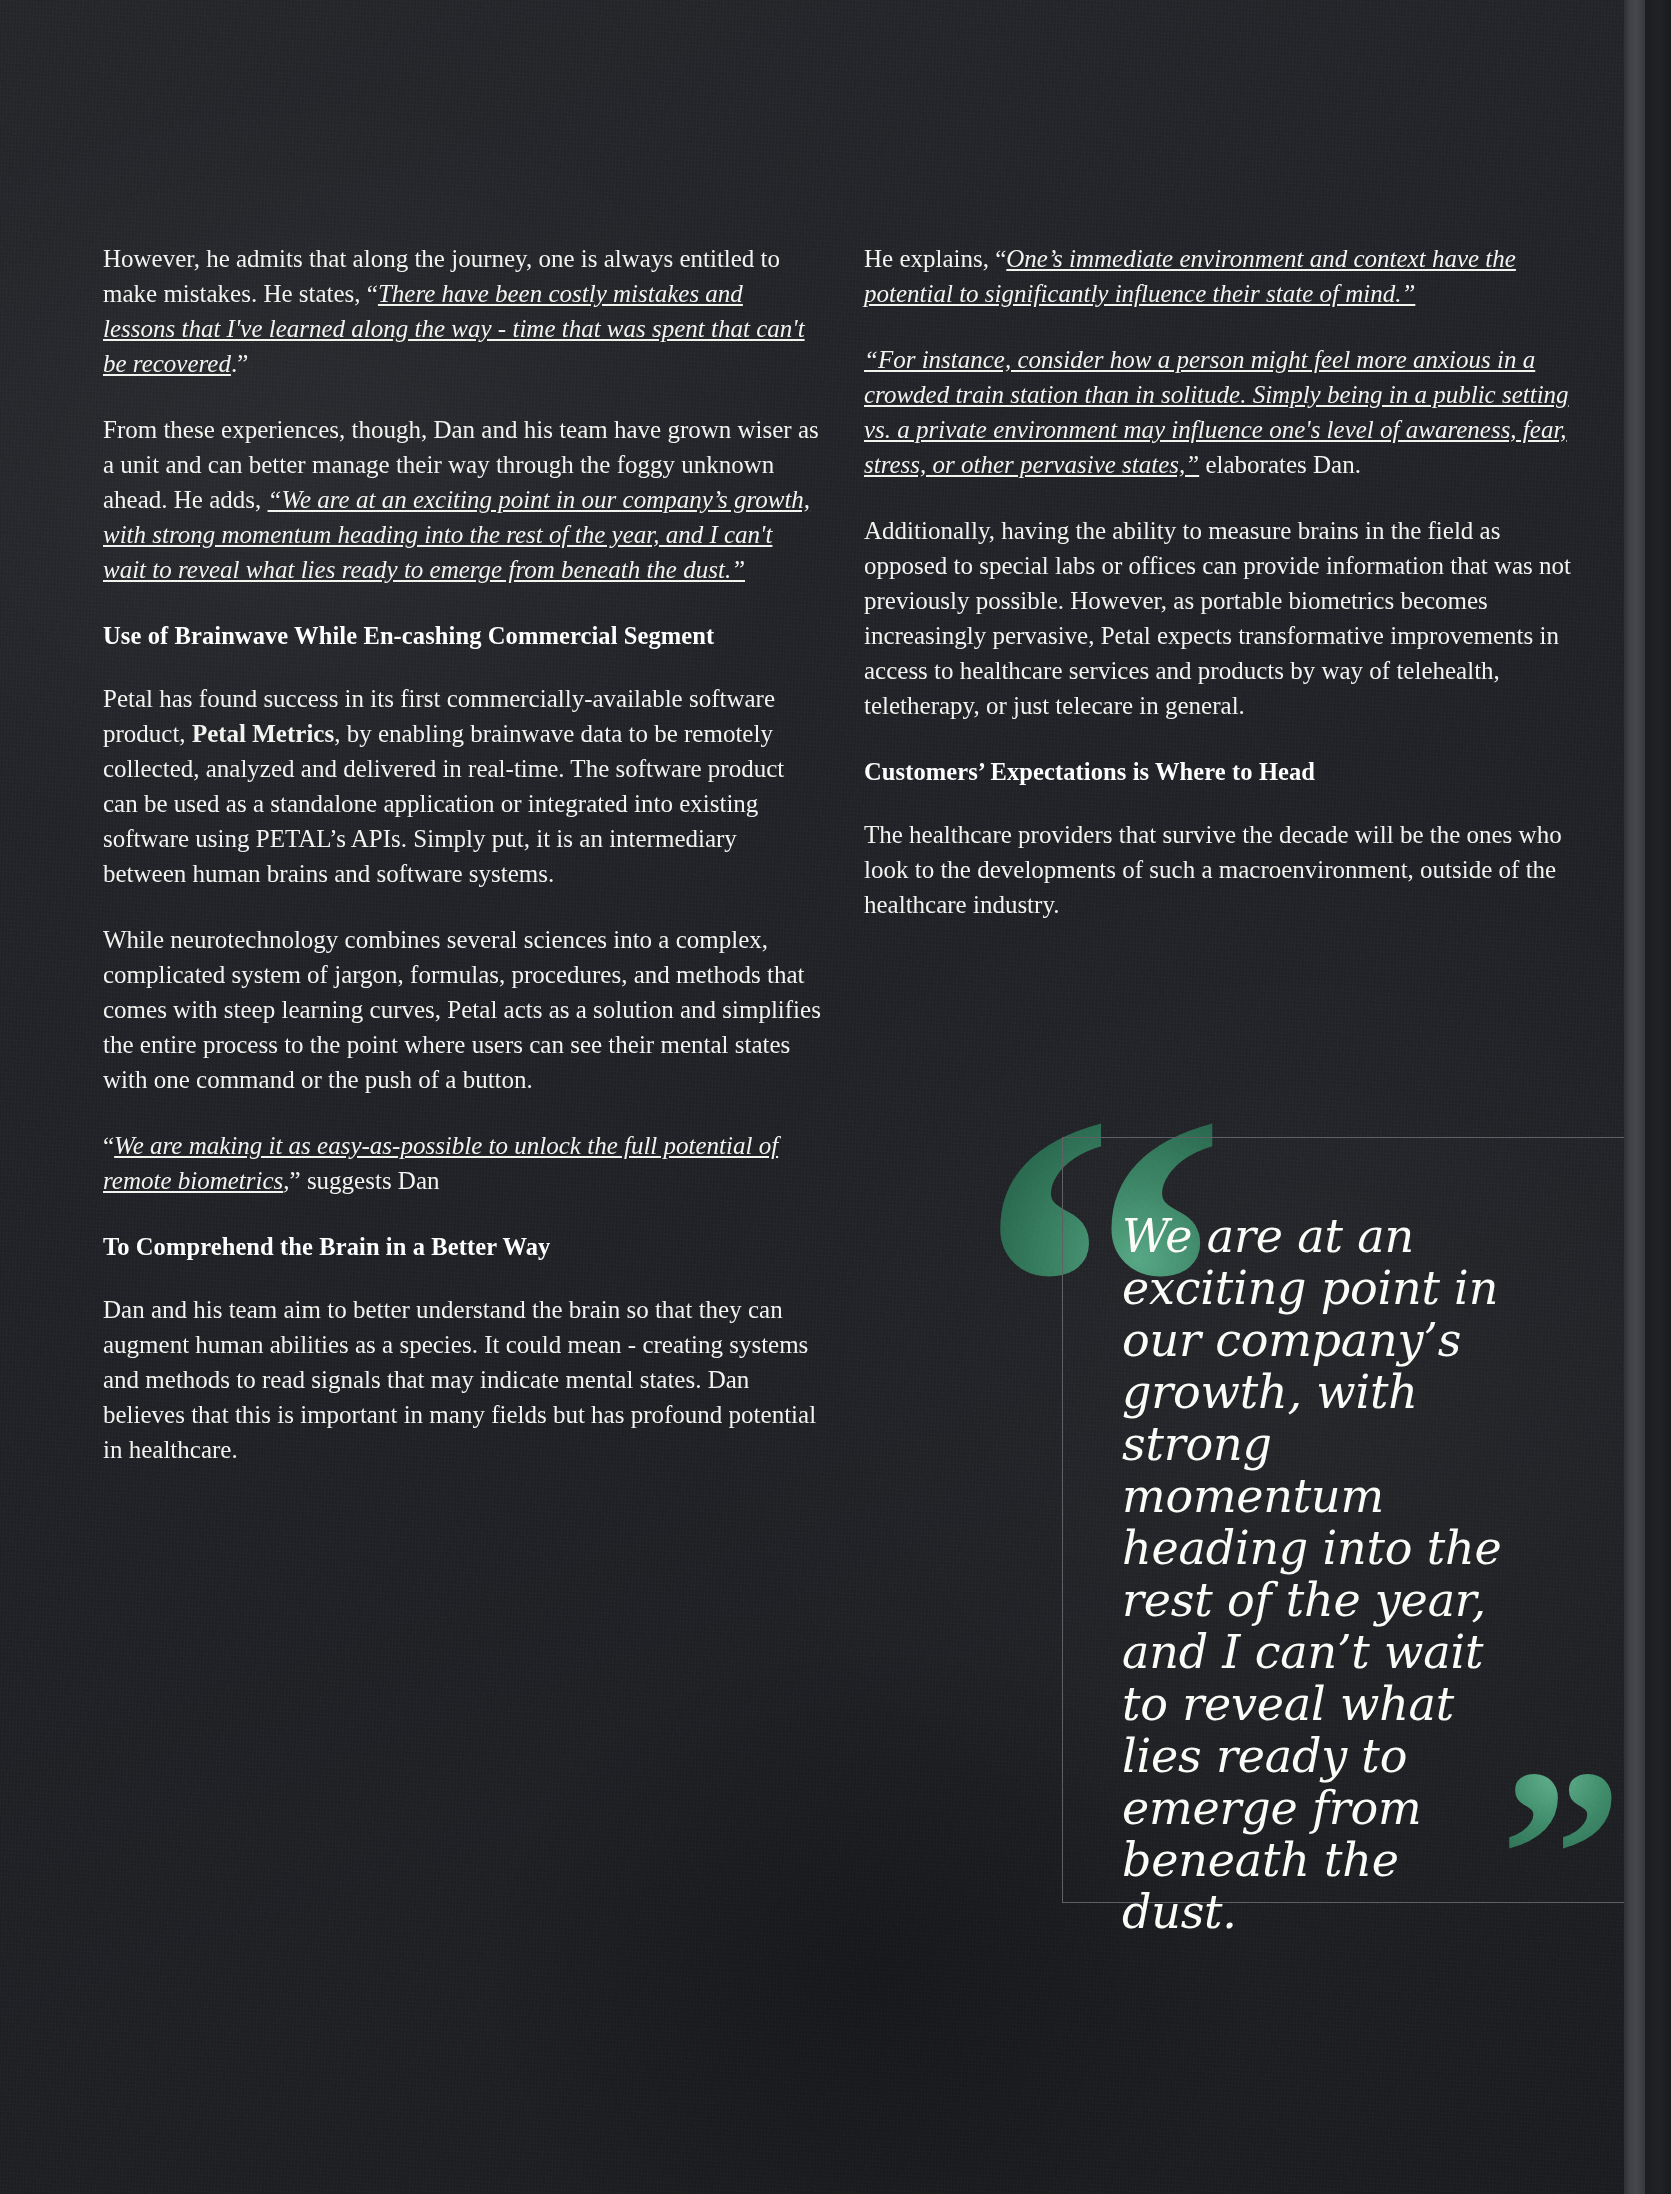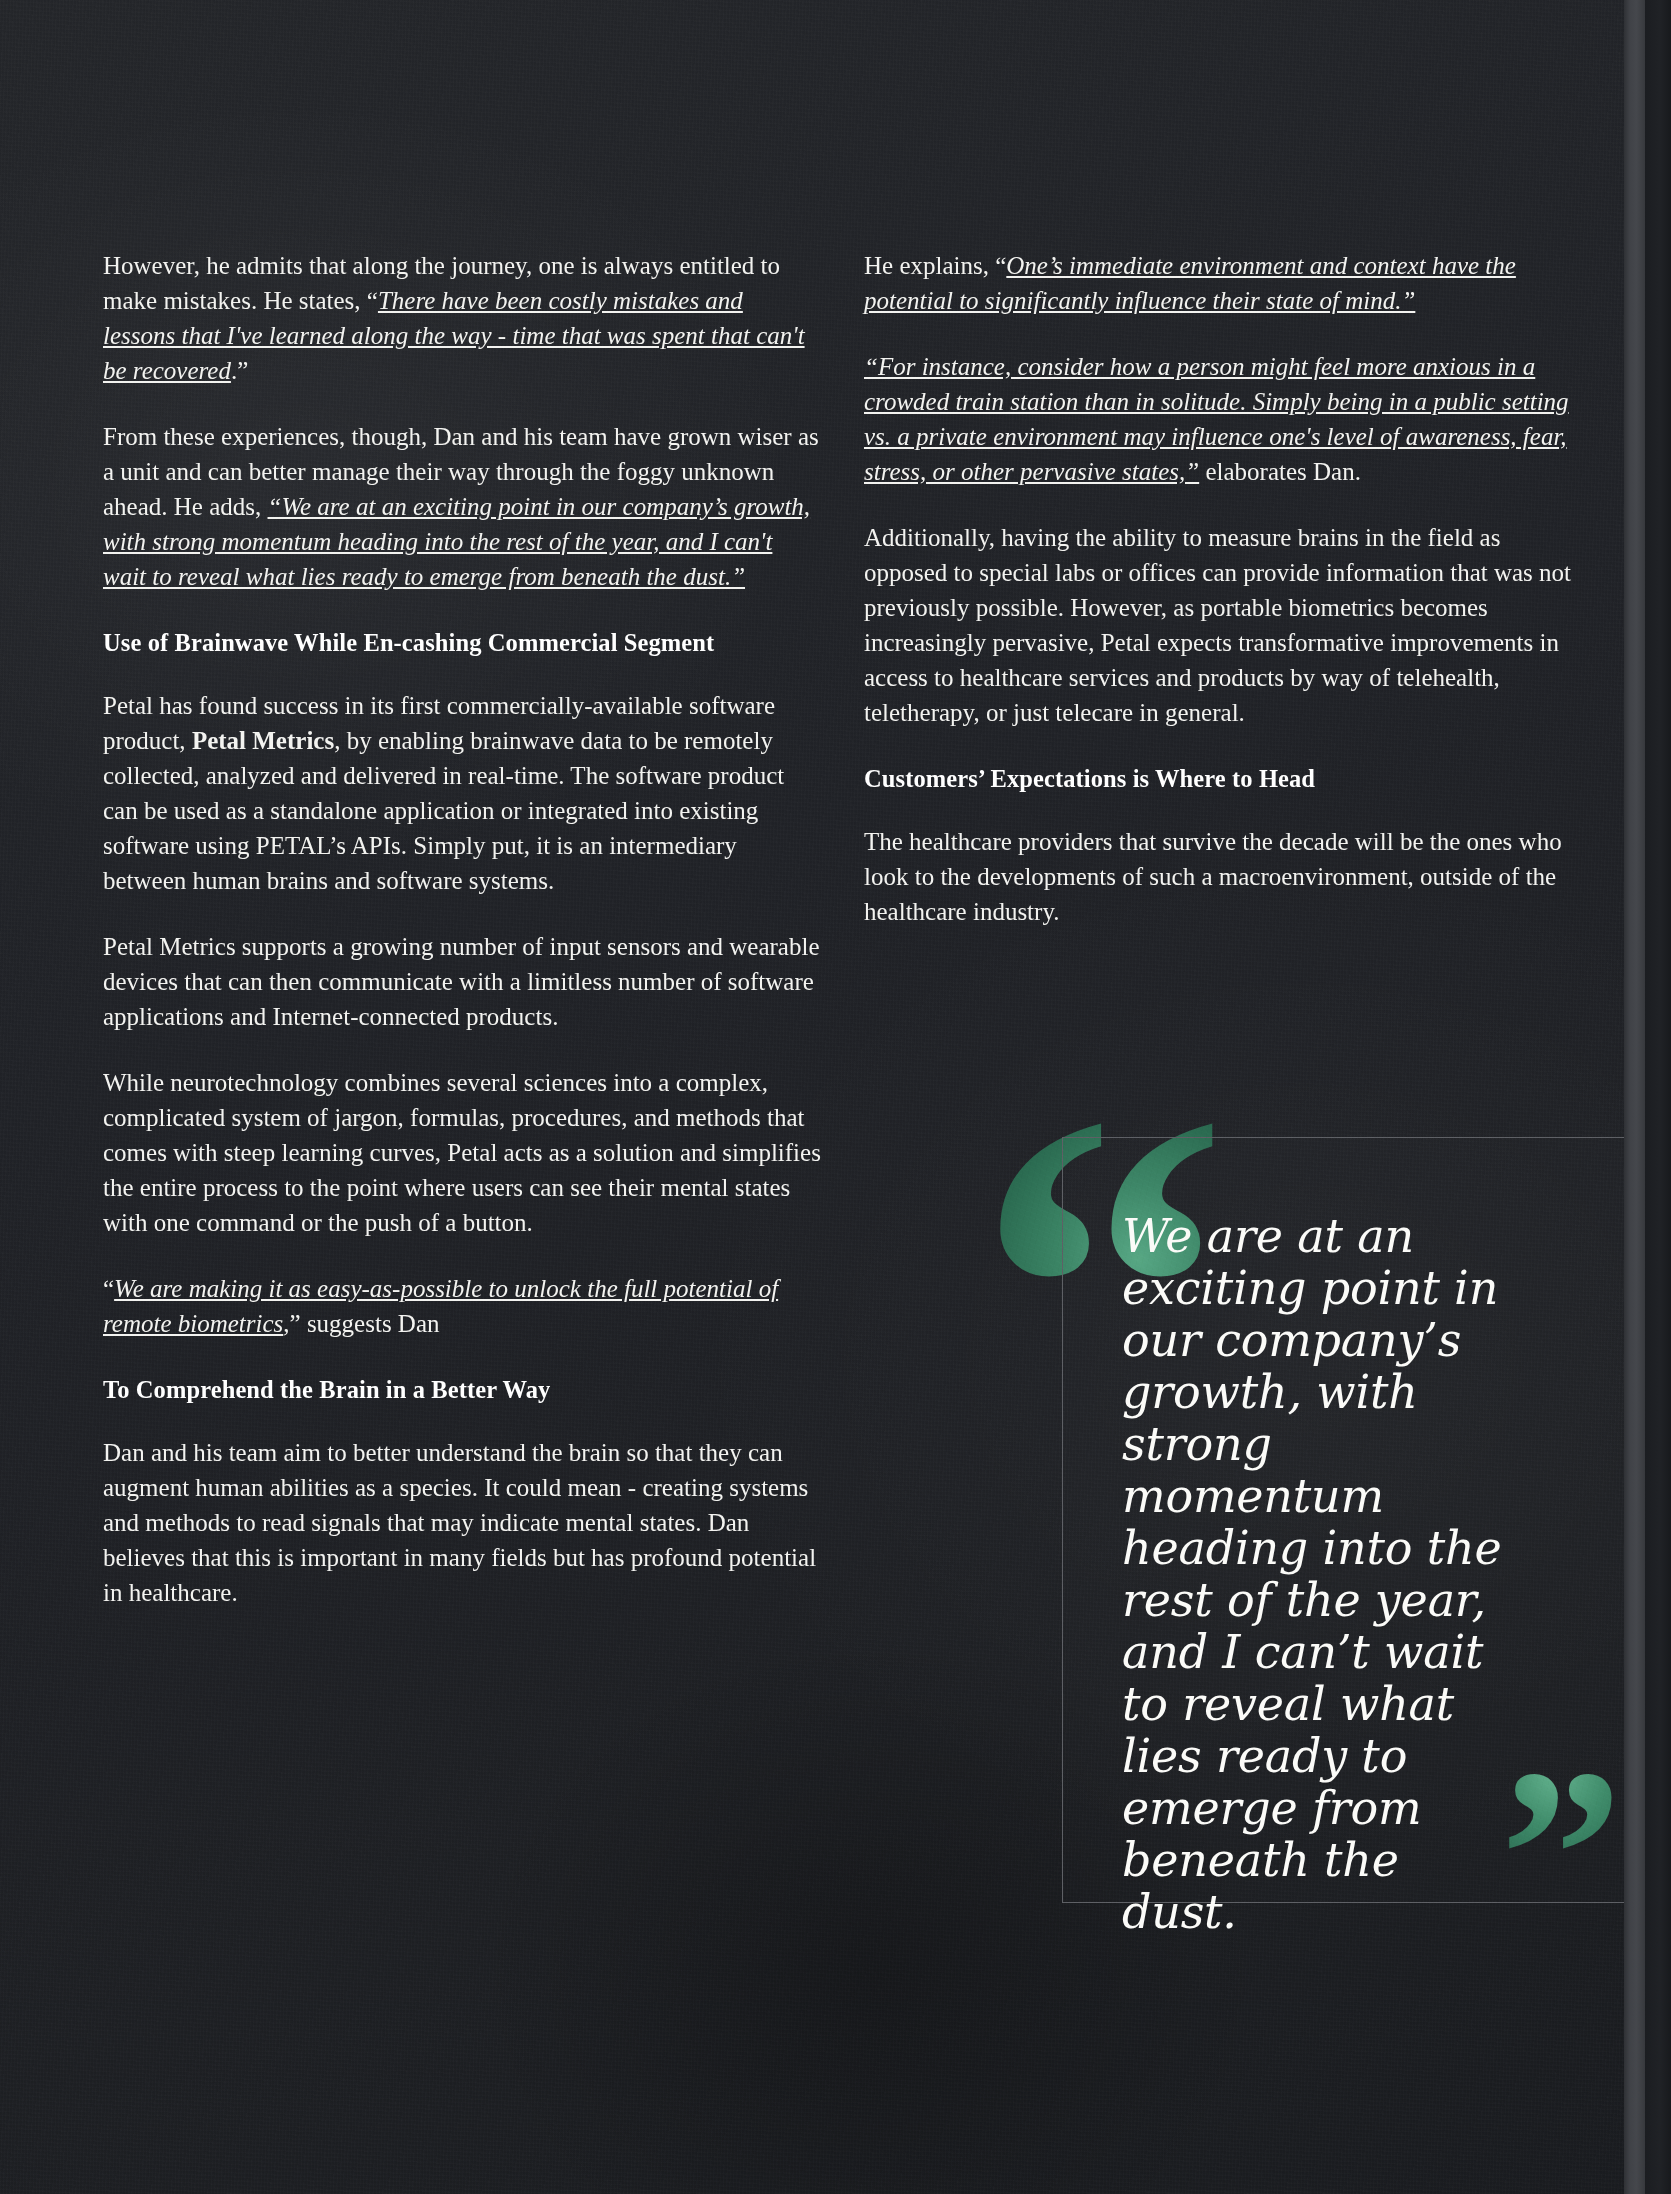--- a/index.html
+++ b/index.html
@@ -67,21 +67,21 @@
 
   .column {
     position: absolute;
     top: 241px;
     width: 718px;
   }
   #col-left  { left: 103px; }
   #col-right { left: 864px; }
 
   p.body {
-    margin: 7px 0 31px 0;
+    margin: 0 0 31px 0;
     font-size: 25px;
     line-height: 35px;
     color: #f3f3f0;
     letter-spacing: 0px;
     text-rendering: optimizeLegibility;
   }
   p.body:last-child { margin-bottom: 0; }
 
   em { font-style: italic; text-decoration: underline; }
   strong { font-weight: 700; }
@@ -170,21 +170,20 @@
 
   <div id="content">
 
     <div class="column" id="col-left">
       <p class="body"><span>However, he admits that along the journey, one is always entitled to make mistakes. He states, “</span><em>There have been costly mistakes and lessons that I've learned along the way - time that was spent that can't be recovered</em><span>.”</span></p>
       <p class="body"><span>From these experiences, though, Dan and his team have grown wiser as a unit and can better manage their way through the foggy unknown ahead. He adds, </span><em>“We are at an exciting point in our company’s growth, with strong momentum heading into the rest of the year, and I can't wait to reveal what lies ready to emerge from beneath the dust.”</em></p>
 
       <h3 class="section-head">Use of Brainwave While En-cashing Commercial Segment</h3>
 
       <p class="body"><span>Petal has found success in its first commercially-available software product, </span><strong>Petal Metrics</strong><span>, by enabling brainwave data to be remotely collected, analyzed and delivered in real-time. The software product can be used as a standalone application or integrated into existing software using PETAL’s APIs. Simply put, it is an intermediary between human brains and software systems.</span></p>
-      <p class="body"><span>Petal Metrics supports a growing number of input sensors and wearable devices that can then communicate with a limitless number of software applications and Internet-connected products.</span></p>
       <p class="body"><span>While neurotechnology combines several sciences into a complex, complicated system of jargon, formulas, procedures, and methods that comes with steep learning curves, Petal acts as a solution and simplifies the entire process to the point where users can see their mental states with one command or the push of a button.</span></p>
       <p class="body"><span>“</span><em>We are making it as easy-as-possible to unlock the full potential of remote biometrics</em><span>,” suggests Dan</span></p>
 
       <h3 class="section-head">To Comprehend the Brain in a Better Way</h3>
 
       <p class="body"><span>Dan and his team aim to better understand the brain so that they can augment human abilities as a species. It could mean - creating systems and methods to read signals that may indicate mental states. Dan believes that this is important in many fields but has profound potential in healthcare.</span></p>
     </div>
 
     <div class="column" id="col-right">
       <p class="body"><span>He explains, “</span><em>One’s immediate environment and context have the potential to significantly influence their state of mind.”</em></p>

